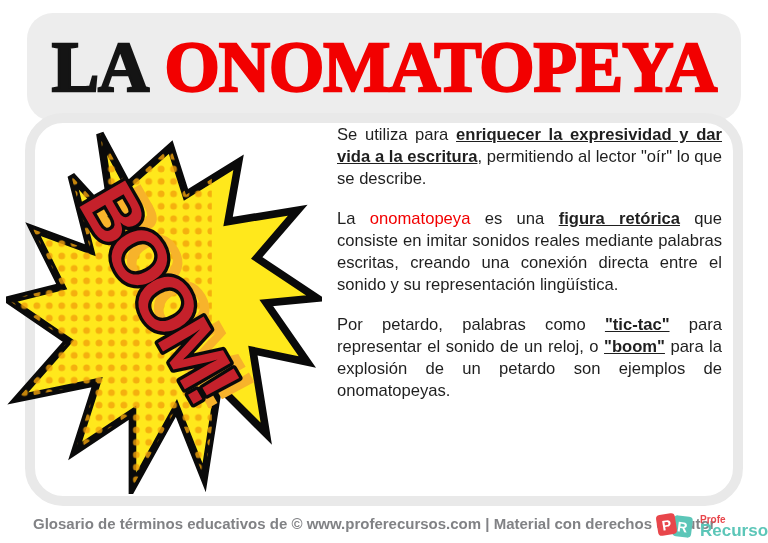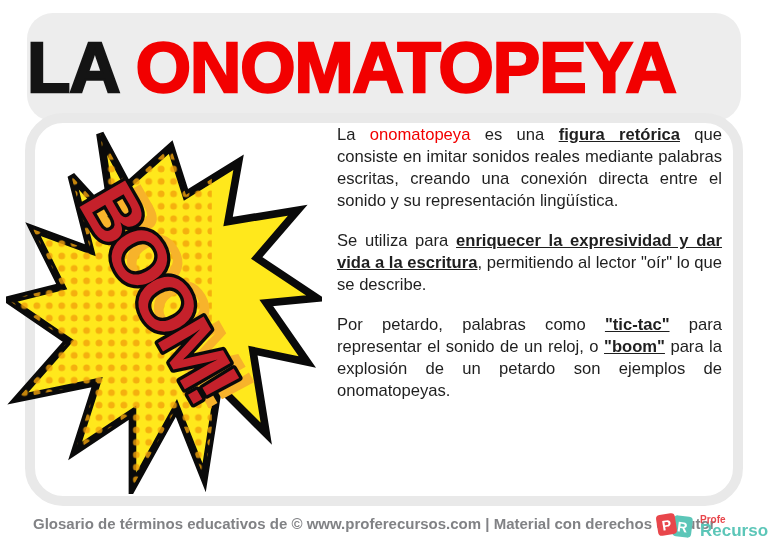--- a/index.html
+++ b/index.html
@@ -10,21 +10,21 @@
     --logo_red:#e8464b; --logo_teal:#5cc6b8;
   }
   html,body{margin:0;padding:0;}
   body{font-family:"Liberation Sans","DejaVu Sans",sans-serif;background:#ffffff;}
   .page{position:relative;width:768px;height:543px;background:#ffffff;overflow:hidden;}
 
   
   .title-banner{
     position:absolute;left:27px;top:13px;width:714px;height:108px;
     background:var(--banner_gray);border-radius:26px;
-    display:flex;align-items:center;justify-content:flex-start;
+    display:flex;align-items:center;justify-content:center;font-family:Liberation Serif, serif;
   }
   .page-title{
     font-size:71px;font-weight:700;letter-spacing:-1px;line-height:1;
     -webkit-text-stroke:2.4px currentColor;white-space:nowrap;
   }
   .title-prefix{color:#141414;margin-right:16px;-webkit-text-stroke:2.4px currentColor;}
   .title-highlight{color:var(--accent_red);-webkit-text-stroke:2.4px currentColor;}
 
   
   .content-card{
@@ -99,22 +99,22 @@
 
       <rect x="0" y="0" width="215" height="385" fill="url(#dotpat)" clip-path="url(#starclip)"></rect>
 
       <text class="boom-echo" transform="translate(90,84) rotate(60)" font-size="80" letter-spacing="-6" font-family="Liberation Sans, DejaVu Sans, sans-serif">BOOM!</text>
 
       <text class="boom-main" transform="translate(74,80) rotate(60)" font-size="80" letter-spacing="-6" font-family="Liberation Sans, DejaVu Sans, sans-serif">BOOM!</text>
     </svg>
   </div>
 
   <div class="definition">
+      <p><span class="seg-plain">Se utiliza para </span><span class="seg-bu">enriquecer la expresividad y dar vida a la escritura</span><span class="seg-plain">, permitiendo al lector "oír" lo que se describe.</span></p>
       <p><span class="seg-plain">La </span><span class="seg-red">onomatopeya</span><span class="seg-plain"> es una </span><span class="seg-bu">figura retórica</span><span class="seg-plain"> que consiste en imitar sonidos reales mediante palabras escritas, creando una conexión directa entre el sonido y su representación lingüística.</span></p>
-      <p><span class="seg-plain">Se utiliza para </span><span class="seg-bu">enriquecer la expresividad y dar vida a la escritura</span><span class="seg-plain">, permitiendo al lector "oír" lo que se describe.</span></p>
       <p><span class="seg-plain">Por petardo, palabras como </span><span class="seg-bu">"tic-tac"</span><span class="seg-plain"> para representar el sonido de un reloj, o </span><span class="seg-bu">"boom"</span><span class="seg-plain"> para la explosión de un petardo son ejemplos de onomatopeyas.</span></p>
     </div>
 
   <div class="footer">
     <div class="footer-text">Glosario de términos educativos de © www.proferecursos.com  | Material con derechos de autor</div>
 
     <div class="logo">
       <div class="logo-squares">
         <div class="logo-square logo-square-p">
           <span>P</span>

